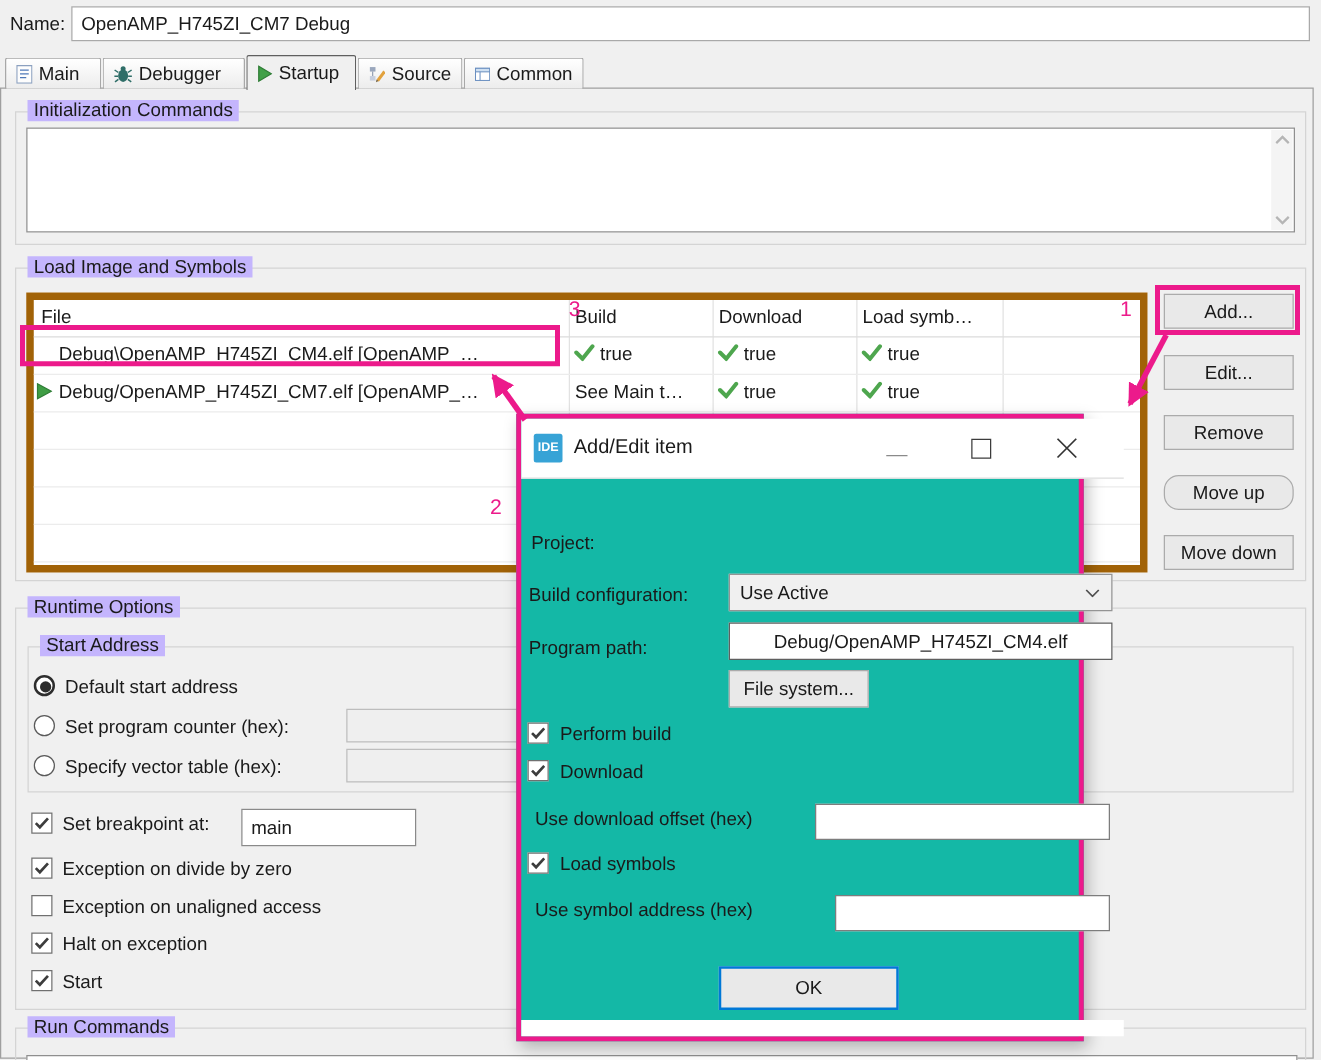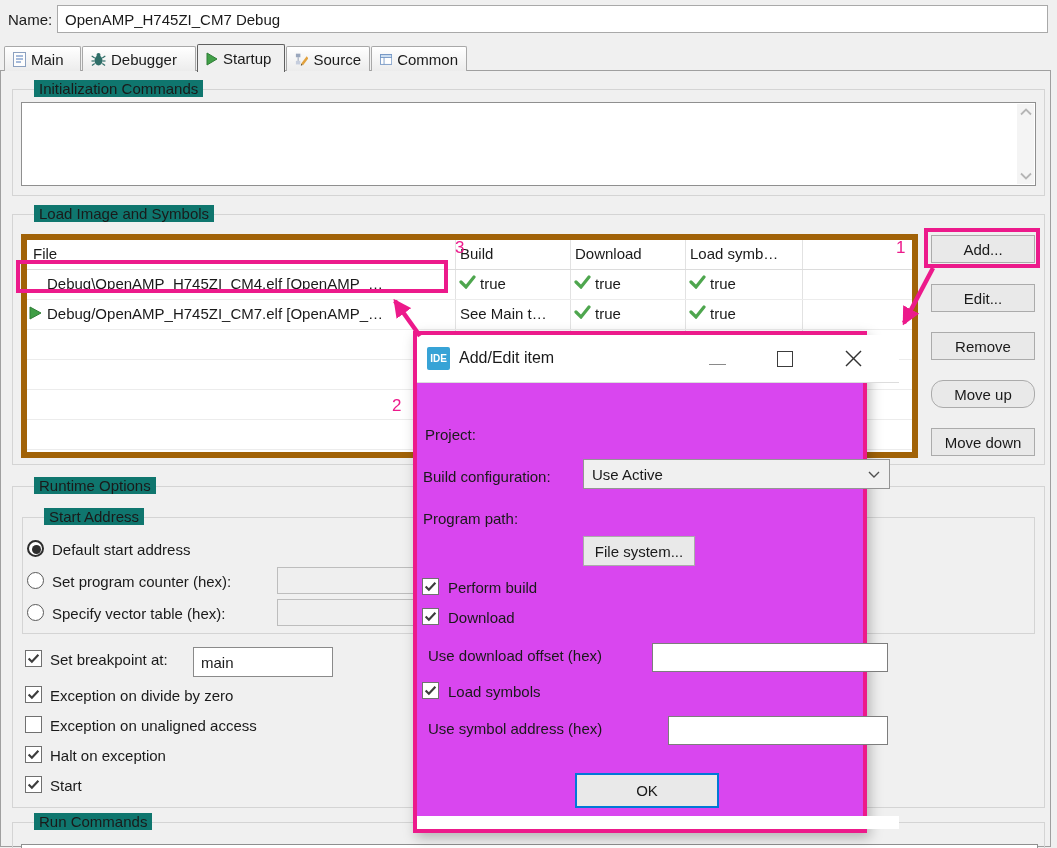--- a/index.html
+++ b/index.html
@@ -5,21 +5,21 @@
   * { margin:0; padding:0; box-sizing:border-box; }
   html,body { background:#f0f0f0; }
   body { font-family:"Liberation Sans","DejaVu Sans",sans-serif; color:#1a1a1a; }
   #canvas { position:relative; width:1057px; height:848px; background:#f0f0f0; overflow:hidden; }
   .a { position:absolute; }
   .lb { position:absolute; font-size:15px; white-space:nowrap; line-height:18px; }
 
   
   .content-border { position:absolute; left:0; top:70px; width:1051px; height:777px; border:1px solid #9f9f9f; background:#f0f0f0; }
   .grp { position:absolute; border:1px solid #d4d4d4; }
-  .grp .glabel { position:absolute; top:-10px; left:21px; background:#0f766e; padding:0 5px; font-size:15px; white-space:nowrap; }
+  .grp .glabel { position:absolute; top:-10px; left:9px; background:#c4b5fd; padding:0 5px; font-size:15px; white-space:nowrap; }
 
   
   .tab { position:absolute; top:46px; height:25px; display:flex; align-items:center; gap:5px;
          padding:0 8px; font-size:15px; background:linear-gradient(#ffffff,#ececec);
          border:1px solid #a8a8a8; border-bottom:none; border-radius:2px 2px 0 0; z-index:4; }
   .tab.active { top:44px; height:28px; background:#f0f0f0; border-color:#5f5f5f; z-index:6; }
 
   
   .tin { position:absolute; background:#fff; border:1px solid #919191; font:15px "Liberation Sans","DejaVu Sans",sans-serif;
          color:#1a1a1a; padding:0 7px; }
@@ -47,21 +47,21 @@
   .cell { position:absolute; font-size:15px; white-space:nowrap; overflow:hidden; }
   .check { position:absolute; width:18px; height:16px; }
   .check svg { display:none; }
   .check.on svg { display:block; }
   .play { position:absolute; width:14px; height:14px; }
   .play svg { display:none; }
   .play.on svg { display:block; }
 
   
   .dialog { position:absolute; left:413px; top:331px; width:454px; height:502px;
-            border:4px solid var(--pink,#ec1a8b); background:#d946ef; z-index:30;
+            border:4px solid var(--pink,#ec1a8b); background:#14b8a6; z-index:30;
             box-shadow:3px 5px 12px rgba(0,0,0,.25); }
   .titlebar { position:absolute; left:0; top:0; width:482px; height:48px; background:#fff; border-bottom:1px solid #ddd; }
   .footerstrip { position:absolute; left:0; bottom:0; width:482px; height:13px; background:#fff; }
 
   
   .pinkbox { position:absolute; border:4px solid var(--pink,#ec1a8b); z-index:40; }
   .pnum { position:absolute; color:var(--pink,#ec1a8b); font-size:17px; z-index:40; }
   #arrows { position:absolute; left:0; top:0; z-index:45; pointer-events:none; }
 
   .scrollcol { position:absolute; top:1px; bottom:1px; right:1px; width:17px; background:#f4f4f4;
@@ -300,20 +300,21 @@
 
     <span class="lb" style="left:6px; top:133px;">Build configuration:</span>
     <div class="dd" style="left:166px; top:124px; width:307px; height:30px;">
       <span>Use Active</span>
       <svg width="12" height="7" viewBox="0 0 12 7">
           <polyline points="1,1 6,6 11,1" fill="none" stroke="#4f4f4f" stroke-width="1.4"></polyline>
         </svg>
     </div>
 
     <span class="lb" style="left:6px; top:175px;">Program path:</span>
+    <input class="tin" style="left: 166px; top: 163px; width: 307px; height: 30px; border-color: rgb(95, 95, 95); text-align: center;" value="Debug/OpenAMP_H745ZI_CM4.elf">
 
     <div class="wbtn" style="left:166px; top:201px; width:112px; height:30px;">
         <span>File system...</span>
       </div>
 
     <span class="cb on" style="left:5px; top:243px;">
         <svg width="13" height="11" viewBox="0 0 12 10">
           <polyline points="1.5,5 4.5,8 10.5,1.5" fill="none" stroke="#3d3d3d" stroke-width="2"></polyline>
         </svg>
       </span>

